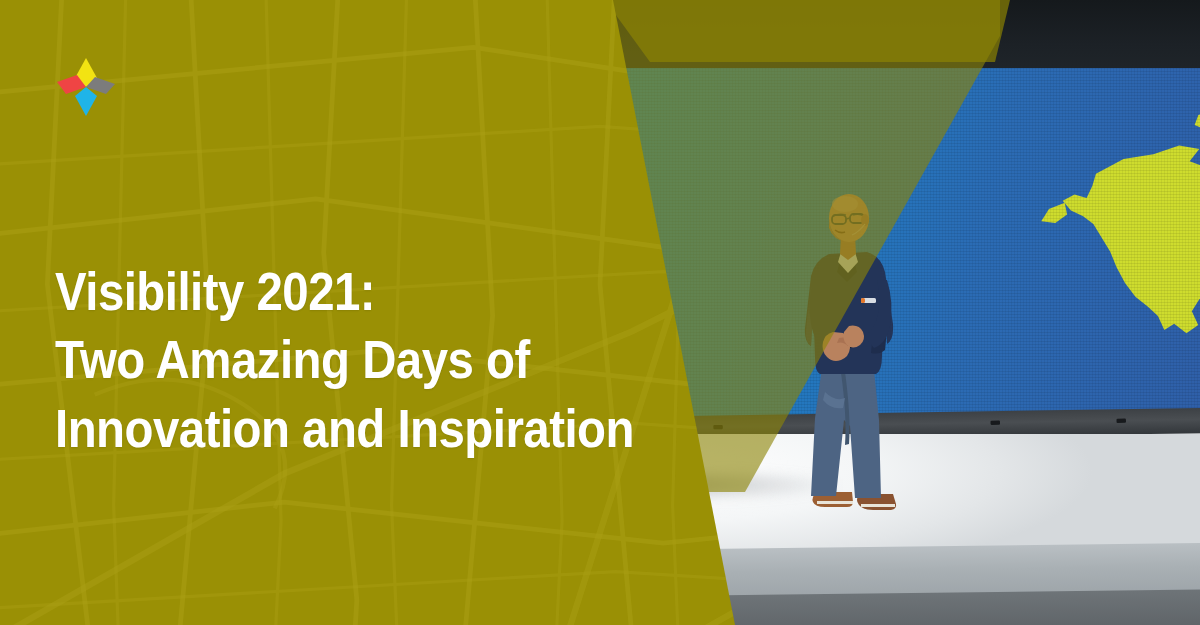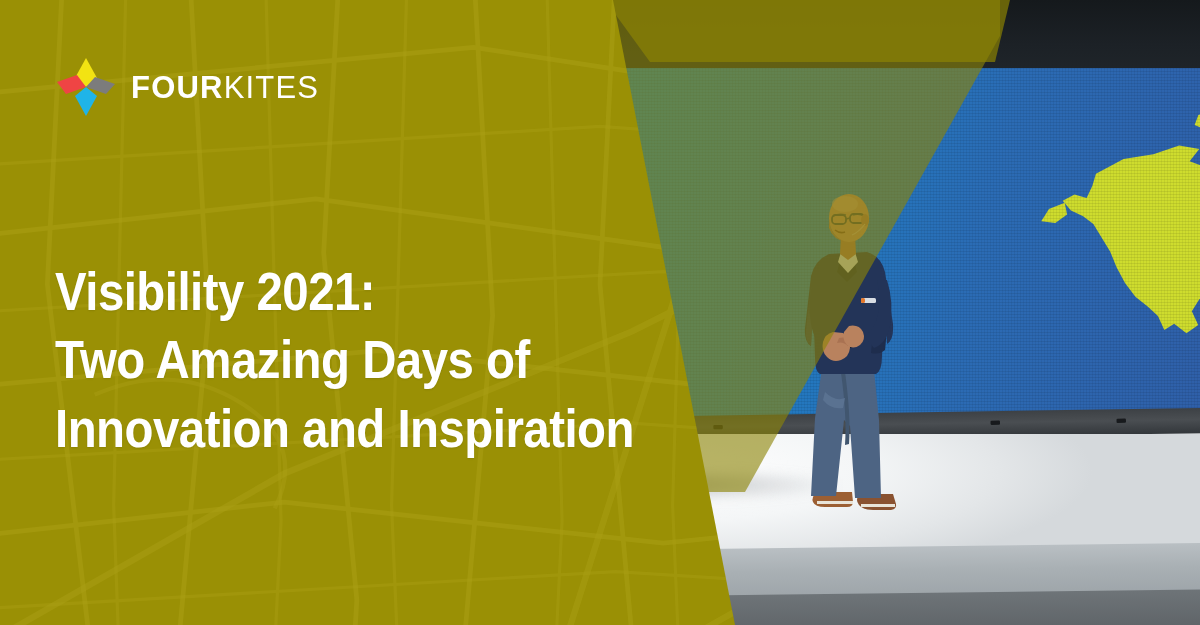--- a/index.html
+++ b/index.html
@@ -333,23 +333,20 @@
       </g>
     </svg>
 
     <div class="logo">
       <svg class="logo-mark" viewBox="0 0 62 62">
         <polygon points="31,2 42,22 31,31 20,22" fill="#f2e312"></polygon>
         <polygon points="2,26 22,19 31,31 11,38" fill="#ef4444"></polygon>
         <polygon points="60,28 40,21 31,31 51,38" fill="#7c7c7c"></polygon>
         <polygon points="31,60 20,40 31,31 42,40" fill="#1fb4e8"></polygon>
       </svg>
-      <div class="logo-word">
-        <span class="w1">FOUR</span><span class="w2">KITES</span>
-      </div>
     </div>
 
     <h1 class="headline">
       <span class="ln">Visibility 2021:</span>
       <span class="ln">Two Amazing Days of</span>
       <span class="ln">Innovation and Inspiration</span>
     </h1>
   </div>
 
 </div>

